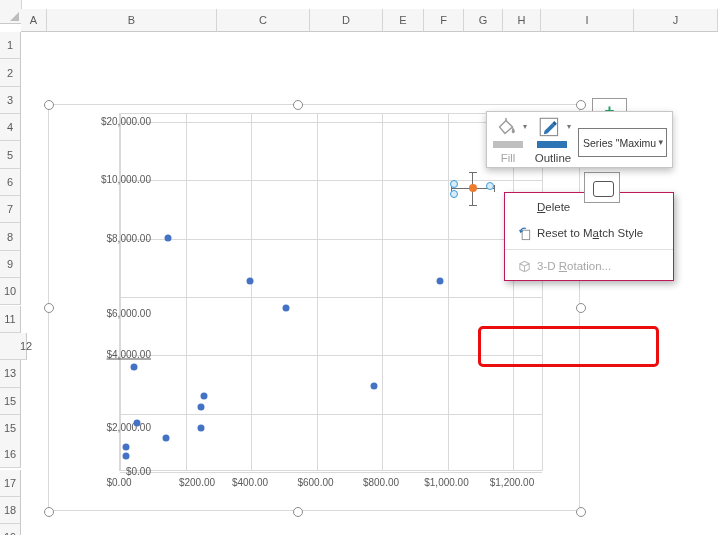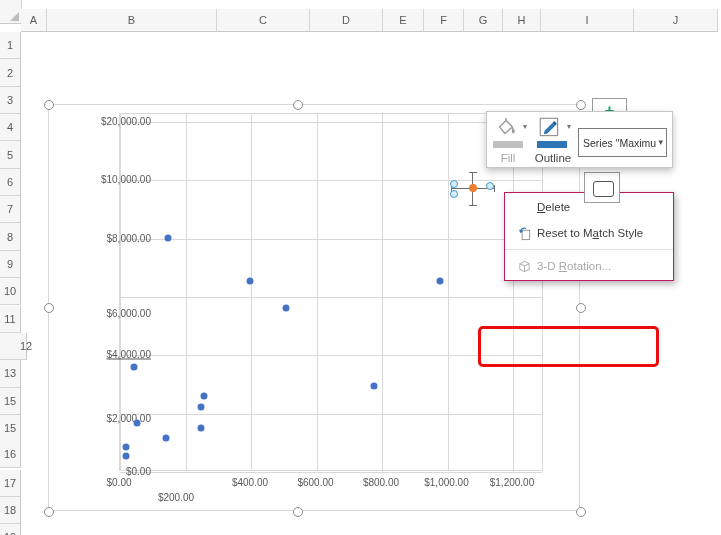--- a/index.html
+++ b/index.html
@@ -79,28 +79,28 @@
         <div class="gh" style="top: 358px;"></div>
         <div class="gh" style="top: 299.667px;"></div>
         <div class="gh" style="top: 241.334px;"></div>
         <div class="gh" style="top: 183.001px;"></div>
         <div class="gh" style="top: 124.668px;"></div>
         <div class="gh" style="top: 66.335px;"></div>
         <div class="gh" style="top: 8.002px;"></div>
       </div>
 
   <div class="xtick" style="left: 70px;">$0.00</div>
-      <div class="xtick" style="left: 127px; margin-top: 15px;">$200.00</div>
+      <div class="xtick" style="left: 148px;">$200.00</div>
       <div class="xtick" style="left: 201px;">$400.00</div>
       <div class="xtick" style="left: 266.5px;">$600.00</div>
       <div class="xtick" style="left: 332px;">$800.00</div>
       <div class="xtick" style="left: 397.5px;">$1,000.00</div>
       <div class="xtick" style="left: 463px;">$1,200.00</div>
       <div class="ytick" style="top: 366px;">$0.00</div>
-      <div class="ytick" style="top: 313px;">$2,000.00</div>
+      <div class="ytick" style="top: 322px;">$2,000.00</div>
       <div class="ytick" style="top: 249.334px; text-decoration: underline;">$4,000.00</div>
       <div class="ytick" style="top: 208px;">$6,000.00</div>
       <div class="ytick" style="top: 132.668px;">$8,000.00</div>
       <div class="ytick" style="top: 74.335px;">$10,000.00</div>
       <div class="ytick" style="top: 16.002px;">$20,000.00</div>
       <div class="pt" style="left: 76.55px; top: 351.417px; background: rgb(68, 114, 196);"></div>
       <div class="pt" style="left: 76.55px; top: 342.083px; background: rgb(68, 114, 196);"></div>
       <div class="pt" style="left: 84.7375px; top: 262.459px; background: rgb(68, 114, 196);"></div>
       <div class="pt" style="left: 88.0125px; top: 318.167px; background: rgb(68, 114, 196);"></div>
       <div class="pt" style="left: 117.487px; top: 333.334px; background: rgb(68, 114, 196);"></div>

